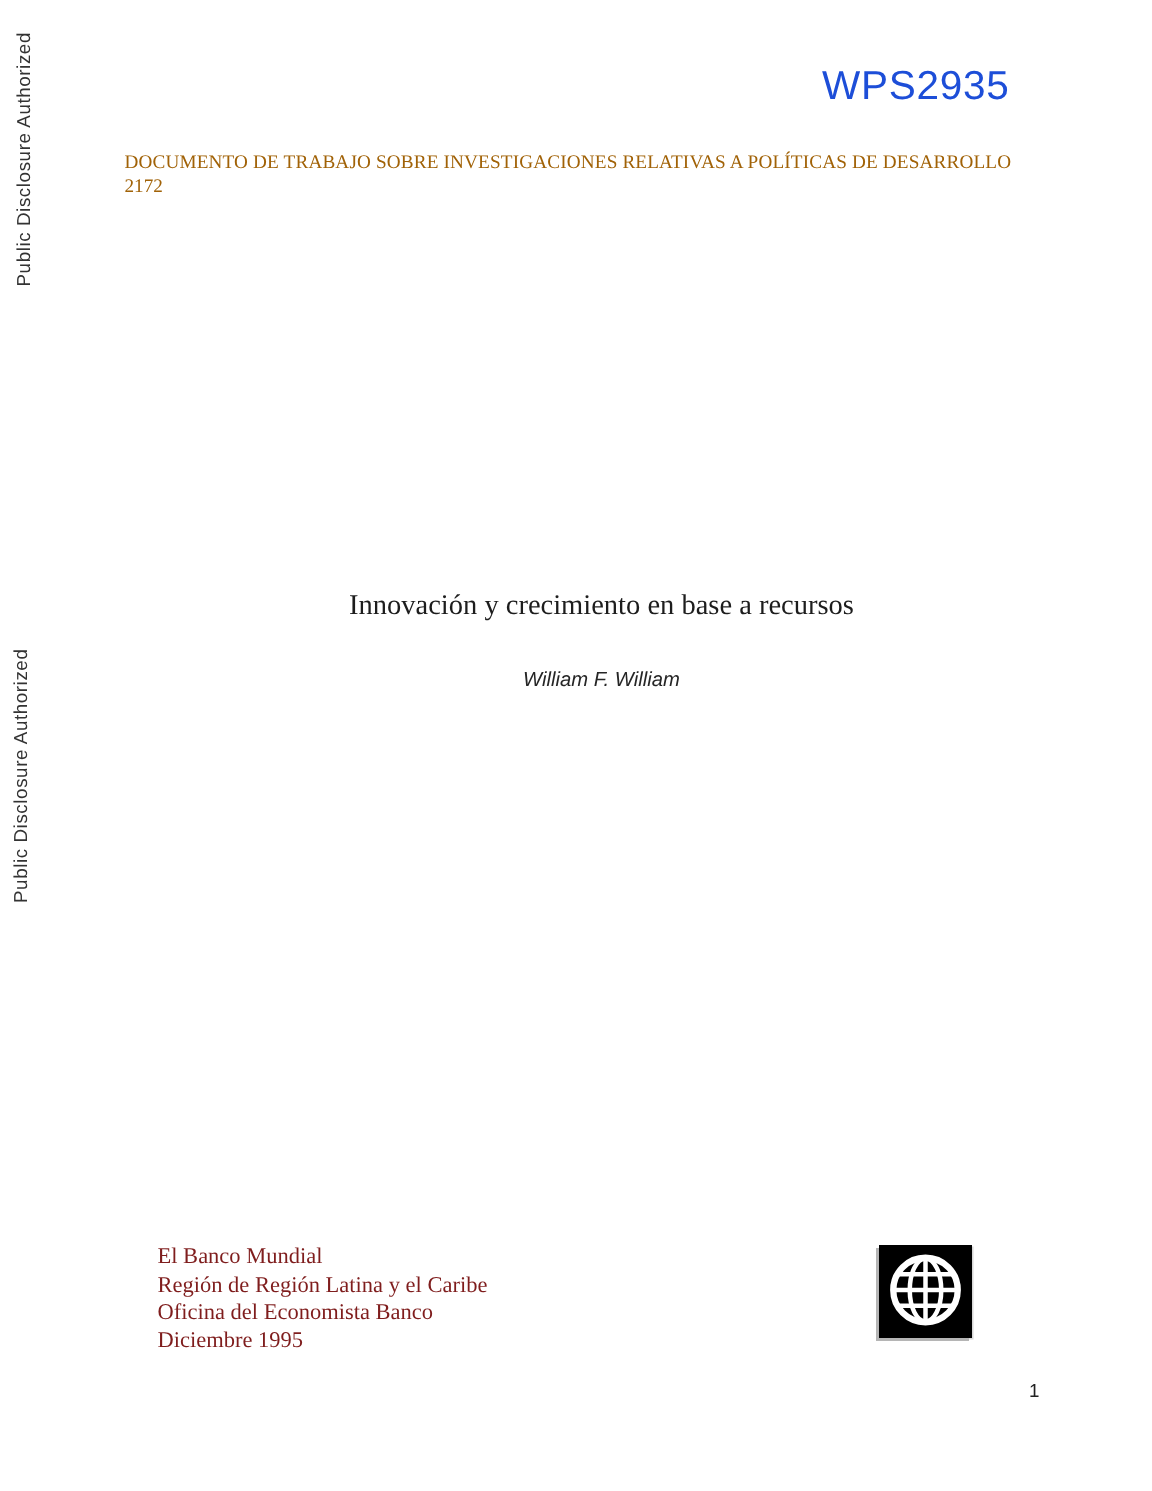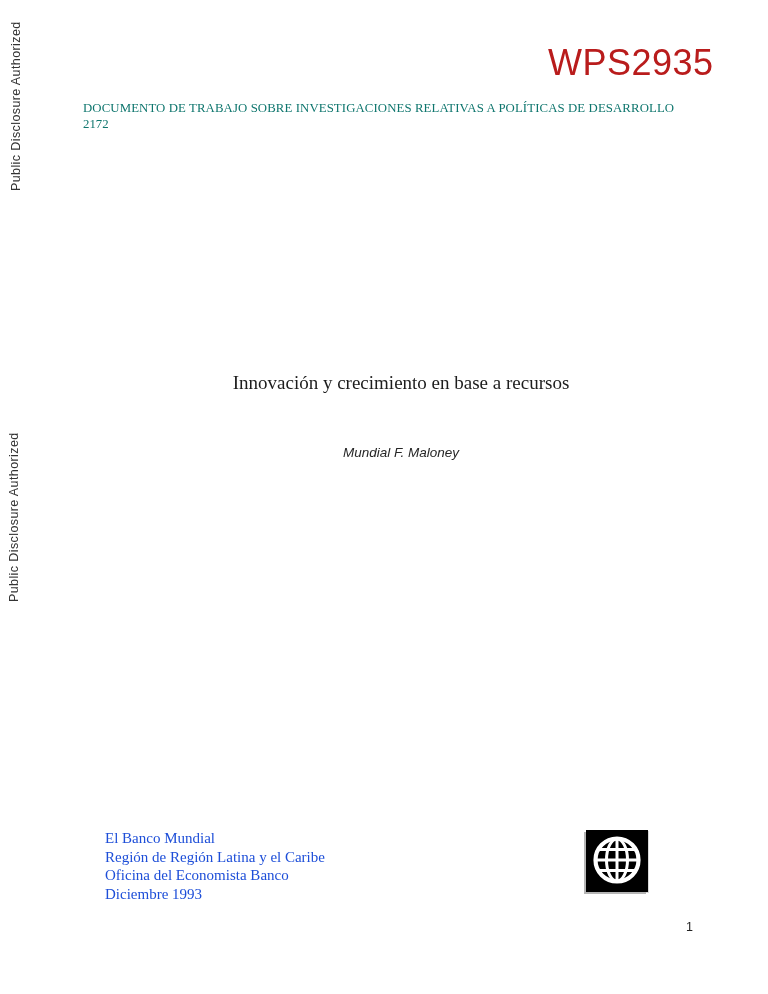--- a/index.html
+++ b/index.html
@@ -29,65 +29,65 @@
     white-space: nowrap;
   }
   .stamp-top    { left: 9px;  top: 191px; }
   .stamp-middle { left: 7px;  top: 602px; }
 
   .wps-code {
     position: absolute;
     top: 42px;
     left: 548px;
     font-family: "Liberation Sans", "DejaVu Sans", sans-serif;
-    font-size: 36px;
+    font-size: 27px;
     letter-spacing: 0.5px;
-    color: #b91c1c;
+    color: #1d4ed8;
   }
   .series-header {
     position: absolute;
     left: 83px;
     top: 100px;
     font-size: 12.8px;
     line-height: 16px;
-    color: #0f766e;
+    color: #a16207;
     font-family: Liberation Serif, serif;
   }
   .series-line1 { white-space: nowrap; letter-spacing: 0.1px; }
 
   .centered-block {
     position: absolute;
     left: 34px;
     right: 0;
     text-align: center;
   }
   .doc-title {
     top: 302px;
     font-size: 30px;
     letter-spacing: 0.3px;
   }
   .doc-subtitle {
-    top: 371px;
+    top: 392px;
     font-size: 19px;
     line-height: 24.5px;
   }
   .doc-author {
     top: 445px;
     font-family: "Liberation Sans", "DejaVu Sans", sans-serif;
     font-style: italic;
     font-size: 13.5px;
     color: #262626;
   }
   .publisher-block {
     position: absolute;
     left: 105px;
     top: 829px;
     font-size: 15px;
     line-height: 18.6px;
-    color: #1d4ed8;
+    color: #7f1d1d;
   }
   .logo-box {
     position: absolute;
     left: 586px;
     top: 830px;
     width: 62px;
     height: 62px;
     box-shadow: -2px 2px 0 #b5b5b5, 1px 1px 0 #d8d8d8;
   }
   .logo-box svg { display: block; width: 62px; height: 62px; }
@@ -114,27 +114,27 @@
   <div class="series-header">
     <div class="series-line1">DOCUMENTO DE TRABAJO SOBRE INVESTIGACIONES RELATIVAS A POLÍTICAS DE DESARROLLO</div>
     <div class="series-line2">2172</div>
   </div>
 
 
   <div class="centered-block doc-subtitle">
     <div>Innovación y crecimiento en base a recursos</div>
   </div>
 
-  <div class="centered-block doc-author">Mundial F. Maloney</div>
+  <div class="centered-block doc-author">William F. William</div>
 
   <div class="publisher-block">
     <div>El Banco Mundial</div>
     <div>Región de Región Latina y el Caribe</div>
     <div>Oficina del Economista Banco</div>
-    <div>Diciembre 1993</div>
+    <div>Diciembre 1995</div>
   </div>
 
   <div class="logo-box">
     <svg viewBox="0 0 62 62" xmlns="http://www.w3.org/2000/svg">
       <rect x="0" y="0" width="62" height="62" fill="#000000"></rect>
       <circle cx="31" cy="30" r="21.5" fill="none" stroke="#ffffff" stroke-width="4.2"></circle>
       <line x1="31" y1="9" x2="31" y2="51" stroke="#ffffff" stroke-width="3"></line>
       <ellipse cx="31" cy="30" rx="10.5" ry="21" fill="none" stroke="#ffffff" stroke-width="3"></ellipse>
       <line x1="9.5" y1="30" x2="52.5" y2="30" stroke="#ffffff" stroke-width="3"></line>
       <line x1="12.5" y1="19.5" x2="49.5" y2="19.5" stroke="#ffffff" stroke-width="3"></line>

